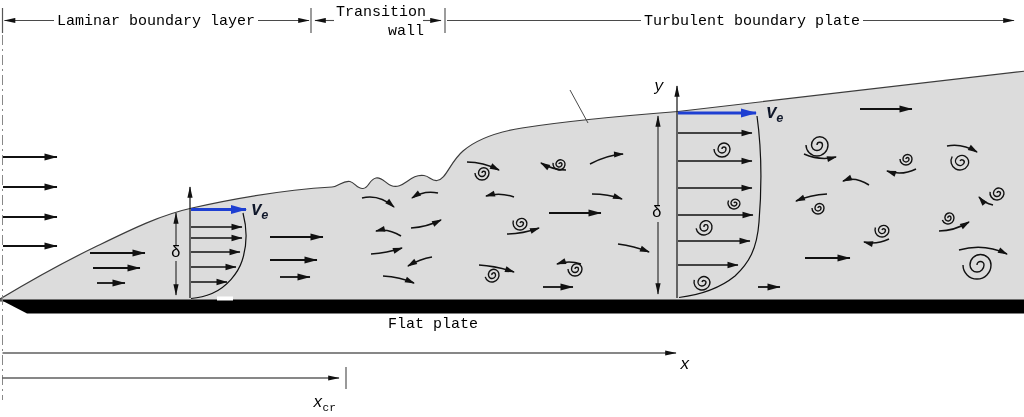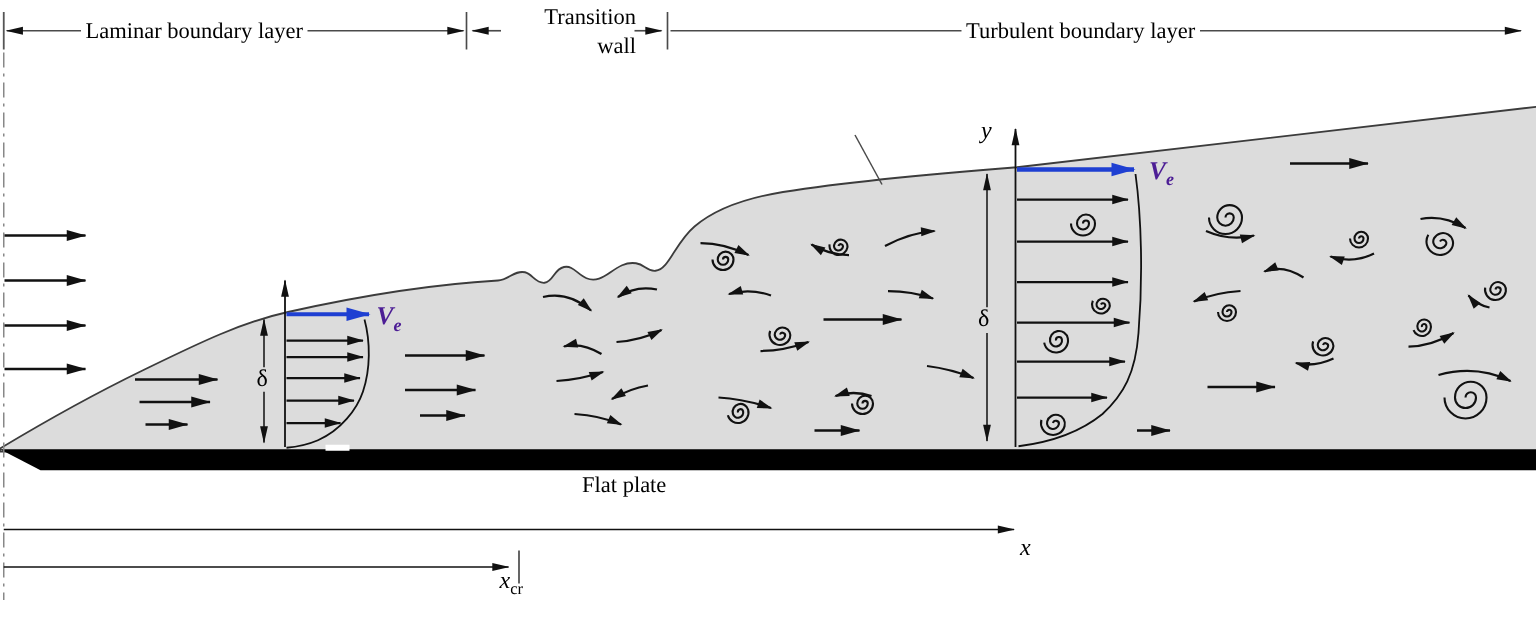--- a/index.html
+++ b/index.html
@@ -1,23 +1,23 @@
 <!DOCTYPE html>
 <html><head>
 <meta charset="utf-8">
 <style>
   html,body{margin:0;padding:0;background:#fff;}
   #canvas{position:relative;width:1024px;height:417px;background:#ffffff;overflow:hidden;
-          font-family:Liberation Serif, serif;color:#000;}
+          font-family:Liberation Mono, monospace;color:#000;}
   #deco-layer{position:absolute;left:0;top:0;}
   .lbl{position:absolute;font-size:15px;line-height:17px;white-space:nowrap;}
   .bgw{background:#ffffff;padding:0 3px;}
   .ctr{text-align:right;}
   .ital{font-style:italic;}
-  .ve{position:absolute;font-size:17px;font-style:italic;color:#4c1d95;font-weight:bold;}
+  .ve{position:absolute;font-size:17px;font-style:italic;color:#0f172a;font-weight:bold;}
   .ve sub{font-size:12px;font-weight:bold;}
   .delta{position:absolute;font-size:16px;background:#dcdcdc;padding:0 2px;line-height:16px;}
   sub{font-size:11px;}
 </style>
 </head>
 <body>
 
 <div id="canvas">
 
   <svg id="deco-layer" width="1024" height="417" viewBox="0 0 1024 417">
@@ -175,31 +175,31 @@
       </g>
   </svg>
 
   <div class="lbl bgw" style="left:54px;top:13px;">Laminar boundary layer</div>
 
   <div class="lbl ctr" style="left:336px;top:3px;width:88px;line-height:19px;">
     <span>Transition</span><br>
     <span>wall</span>
   </div>
 
-  <div class="lbl bgw" style="left:641px;top:13px;">Turbulent boundary layer</div>
+  <div class="lbl bgw" style="left:641px;top:13px;">Turbulent boundary plate</div>
 
 
 
   <div class="lbl" style="left:388px;top:316px;">Flat plate</div>
 
   <div class="delta" style="left:169px;top:245px;">δ</div>
   <div class="delta" style="left:650px;top:205px;">δ</div>
 
   <div class="ve" style="left:251px;top:201px;"><span>V</span><sub>e</sub></div>
   <div class="ve" style="left:766px;top:104px;"><span>V</span><sub>e</sub></div>
 
   <div class="lbl ital" style="left:654px;top:79px;font-size:16px;">y</div>
 
   <div class="lbl ital" style="left:680px;top:357px;font-size:16px;">x</div>
 
-  <div class="lbl" style="left:313px;top:379px;font-size:16px;margin-left:20px;"><span class="ital">x</span><sub>cr</sub></div>
+  <div class="lbl" style="left:313px;top:395px;font-size:16px;"><span class="ital">x</span><sub>cr</sub></div>
 
 </div>
 
 </body></html>

